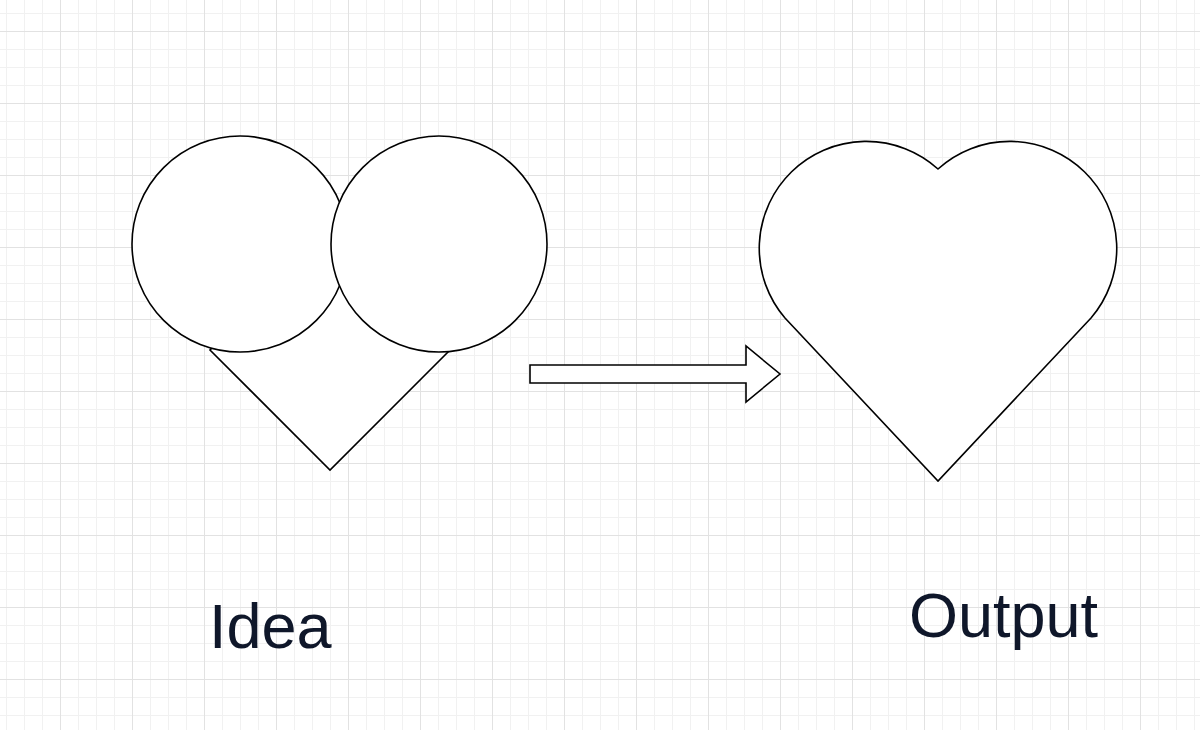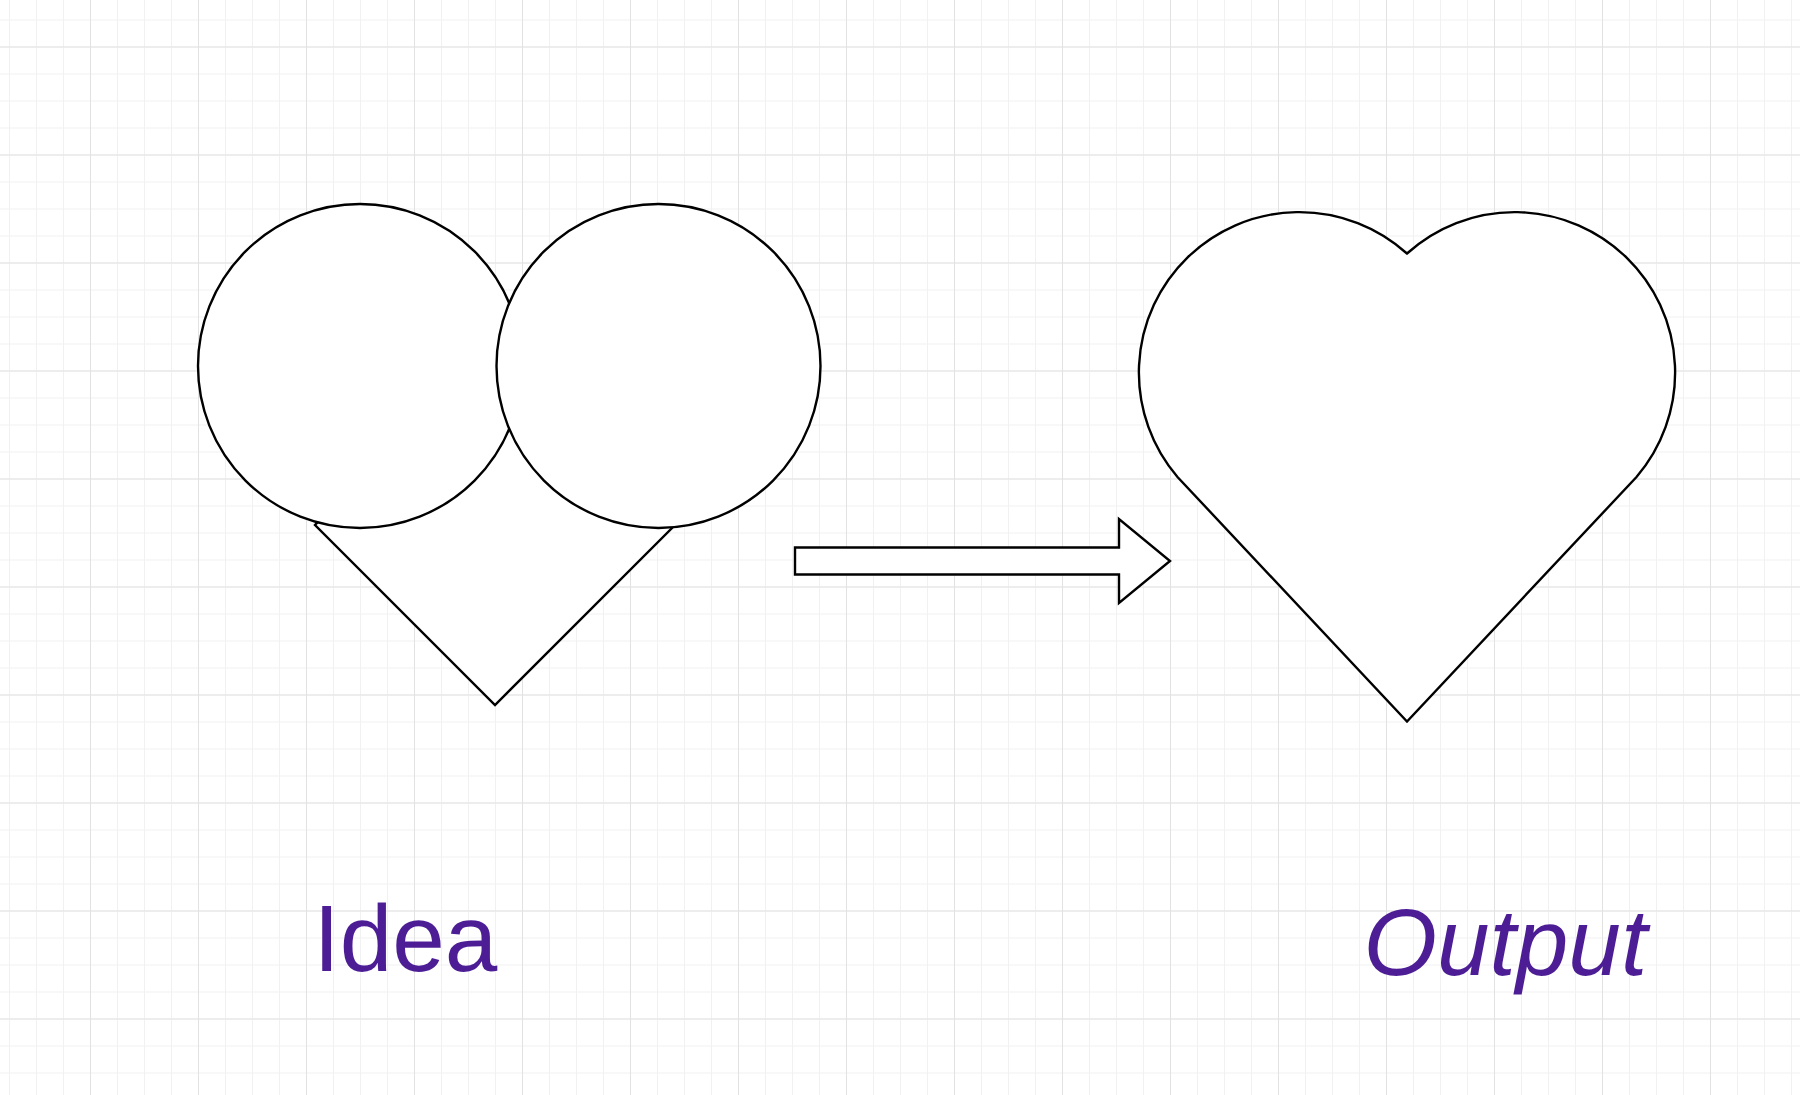--- a/index.html
+++ b/index.html
@@ -12,33 +12,33 @@
       linear-gradient(to right, #f1f1f1 1px, transparent 1px),
       linear-gradient(to bottom, #f1f1f1 1px, transparent 1px);
     background-size: 72px 72px, 72px 72px, 18px 18px, 18px 18px;
     background-position: 60px 31px, 60px 31px, 60px 31px, 60px 31px;
     font-family: "Liberation Sans", sans-serif;
   }
   #canvas { position: absolute; left: 0; top: 0; width: 1200px; height: 730px; }
   .shape { fill: #ffffff; stroke: #000000; stroke-width: 1.6; }
   .label {
     position: absolute; font-family: "Liberation Sans", sans-serif;
-    font-size: 63px; line-height: 1; color: #4c1d95; white-space: nowrap; text-align: right;
+    font-size: 63px; line-height: 1; color: #0f172a; white-space: nowrap; text-align: right;
   }
 </style>
 </head>
 <body>
 
 <svg id="canvas" viewBox="0 0 1200 730" xmlns="http://www.w3.org/2000/svg">
 
   <g>
     <polygon class="shape" points="330,230 450,350 330,470 210,350"></polygon>
     <circle class="shape" cx="240" cy="244" r="108"></circle>
     <circle class="shape" cx="439" cy="244" r="108"></circle>
   </g>
 
   <polygon class="shape" points="530,365 746,365 746,346 780,374 746,402 746,383 530,383"></polygon>
 
   <path class="shape" d="M 938 169 A 107 107 0 0 0 785 318 L 938 481 L 1091 318 A 107 107 0 0 0 938 169 Z"></path>
 </svg>
 
 <div class="label" style="left:209px; top:595px;">Idea</div>
-<div class="label" style="left:909px; top:598px;font-style:italic;">Output</div>
+<div class="label" style="left:909px; top:584px;">Output</div>
 
 </body></html>

